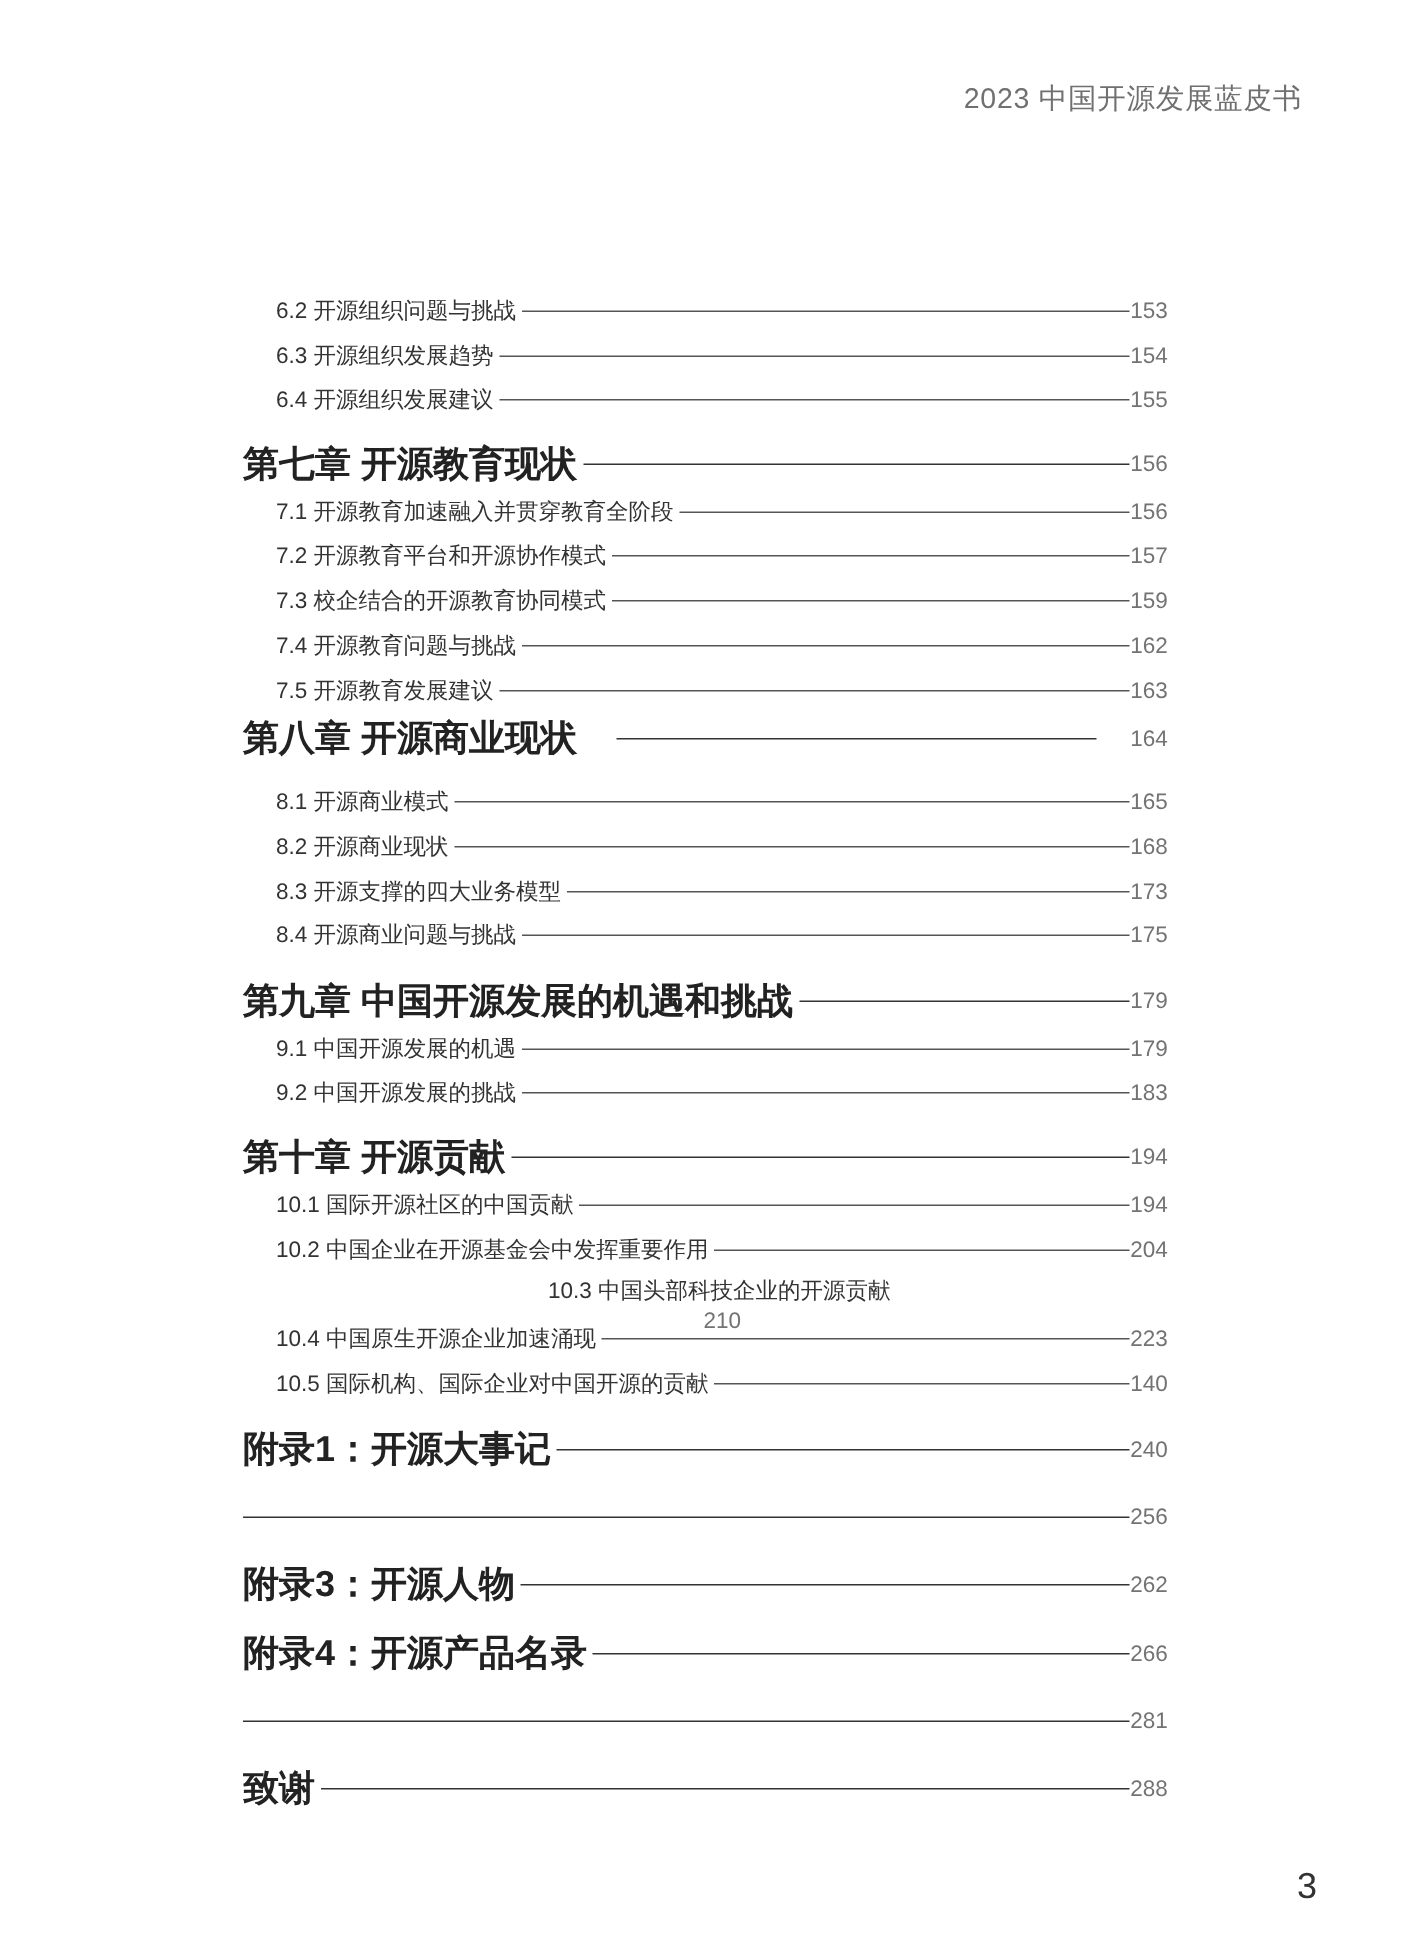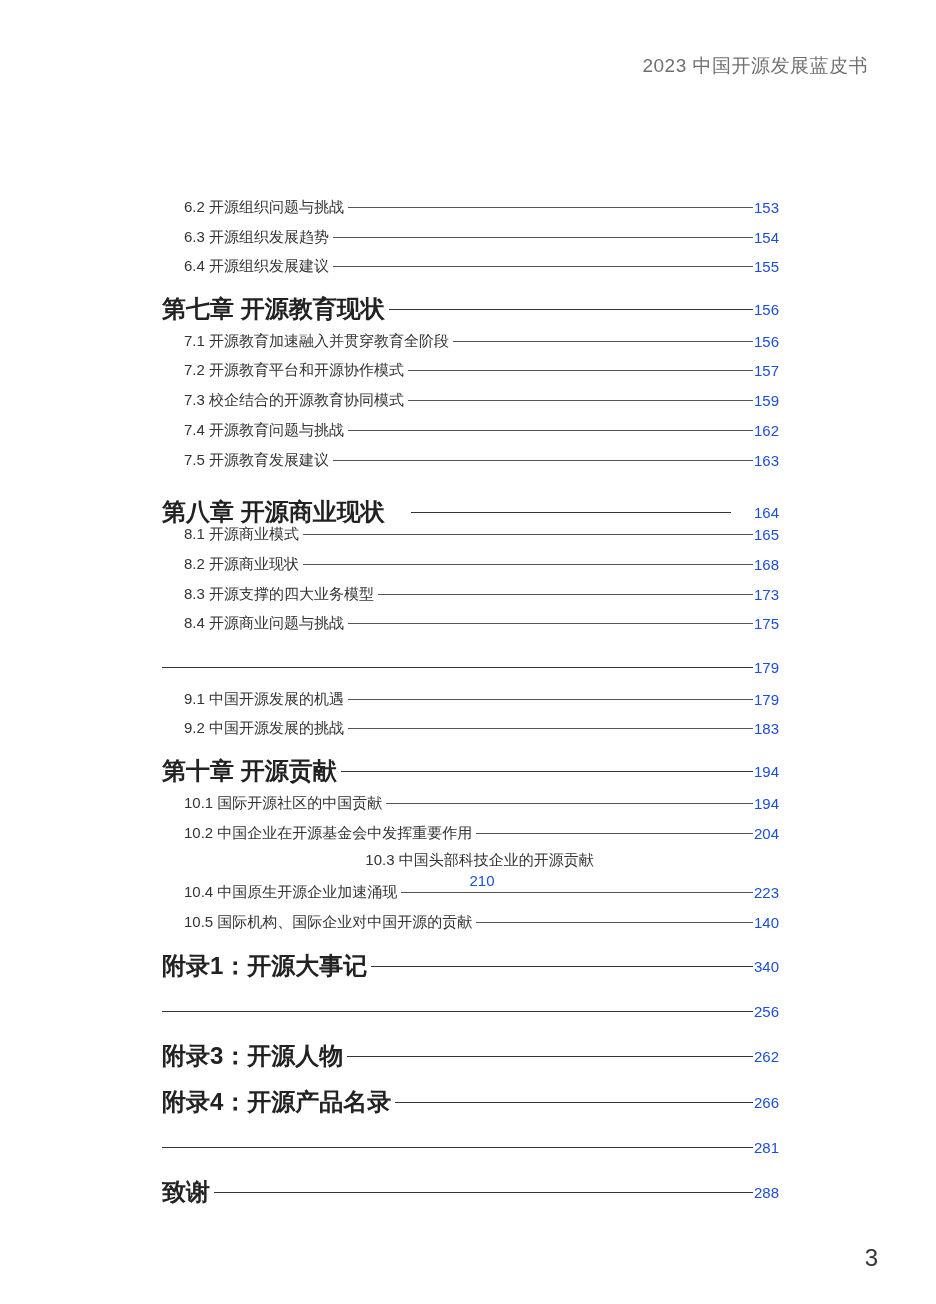--- a/index.html
+++ b/index.html
@@ -4,21 +4,21 @@
   <style>
     html, body { margin: 0; padding: 0; background: #ffffff; }
     body { width: 936px; height: 1304px; position: relative; overflow: hidden;
            font-family: "Liberation Sans", "DejaVu Sans", sans-serif; color: #2b2b2b; }
     .header { position: absolute; right: 68px; top: 53px; font-size: 19px; color: #707070;
               letter-spacing: 0.5px; }
     .toc { position: absolute; left: 0; top: 0; width: 936px; }
     .row { position: absolute; left: 0; width: 936px; display: flex; align-items: center; height: 24px; }
     .row .title { white-space: nowrap; padding-right: 4px; }
     .row .leader { flex: 1; height: 0; border-top: 1.2px solid #555; margin-top: 1px; }
-    .row .page { width: 26px; text-align: right; font-size: 15px; color: #1d4ed8; padding-left: 0px; }
+    .row .page { width: 26px; text-align: center; font-size: 15px; color: #737373; padding-left: 0px; }
     .row.sec .title { font-size: 15px; color: #333; }
     .row.sec { padding-left: 184px; box-sizing: border-box; padding-right: 157px; }
     .row.chap { padding-left: 162px; box-sizing: border-box; padding-right: 157px; }
     .row.chap .title { font-size: 24px; font-weight: bold; color: #222; }
     .row.chap .leader { border-top-width: 1.5px; border-color: #333; }
     .pagenum { position: absolute; right: 58px; top: 1244px; font-size: 24px; color: #333; }
   </style>
 </head>
 <body>
 
@@ -63,21 +63,21 @@
     <div class="row sec" style="top: 418px;">
       <span class="title">7.4 开源教育问题与挑战</span>
       <span class="leader"></span>
       <span class="page">162</span>
     </div>
     <div class="row sec" style="top: 448px;">
       <span class="title">7.5 开源教育发展建议</span>
       <span class="leader"></span>
       <span class="page">163</span>
     </div>
-    <div class="row chap" style="top: 500px; gap: 22px;">
+    <div class="row chap" style="top: 480px; gap: 22px;">
       <span class="title">第八章 开源商业现状</span>
       <span class="leader"></span>
       <span class="page">164</span>
     </div>
     <div class="row sec" style="top: 522px;">
       <span class="title">8.1 开源商业模式</span>
       <span class="leader"></span>
       <span class="page">165</span>
     </div>
     <div class="row sec" style="top: 552px;">
@@ -89,20 +89,21 @@
       <span class="title">8.3 开源支撑的四大业务模型</span>
       <span class="leader"></span>
       <span class="page">173</span>
     </div>
     <div class="row sec" style="top: 611px;">
       <span class="title">8.4 开源商业问题与挑战</span>
       <span class="leader"></span>
       <span class="page">175</span>
     </div>
     <div class="row chap" style="top: 655px;">
+      <span class="title">第九章 中国开源发展的机遇和挑战</span>
       <span class="leader"></span>
       <span class="page">179</span>
     </div>
     <div class="row sec" style="top: 687px;">
       <span class="title">9.1 中国开源发展的机遇</span>
       <span class="leader"></span>
       <span class="page">179</span>
     </div>
     <div class="row sec" style="top: 716px;">
       <span class="title">9.2 中国开源发展的挑战</span>
@@ -135,21 +136,21 @@
       <span class="page">223</span>
     </div>
     <div class="row sec" style="top: 910px;">
       <span class="title">10.5 国际机构、国际企业对中国开源的贡献</span>
       <span class="leader"></span>
       <span class="page">140</span>
     </div>
     <div class="row chap" style="top: 954px;">
       <span class="title">附录1：开源大事记</span>
       <span class="leader"></span>
-      <span class="page">340</span>
+      <span class="page">240</span>
     </div>
     <div class="row chap" style="top: 999px;">
       <span class="leader"></span>
       <span class="page">256</span>
     </div>
     <div class="row chap" style="top: 1044px;">
       <span class="title">附录3：开源人物</span>
       <span class="leader"></span>
       <span class="page">262</span>
     </div>

